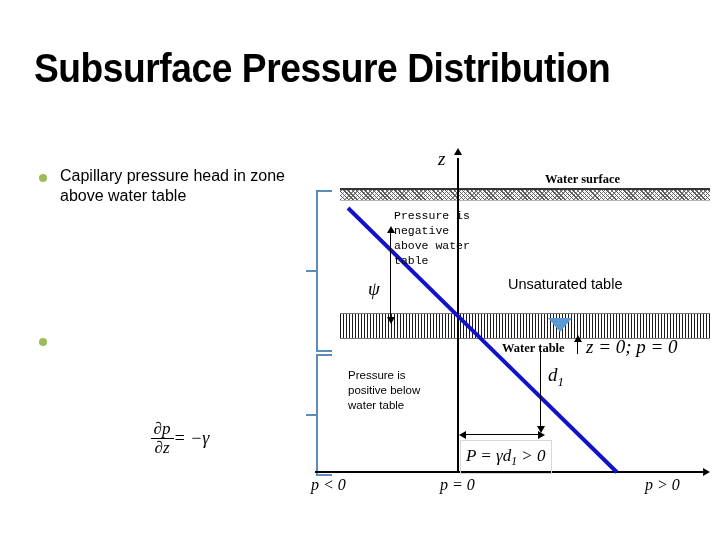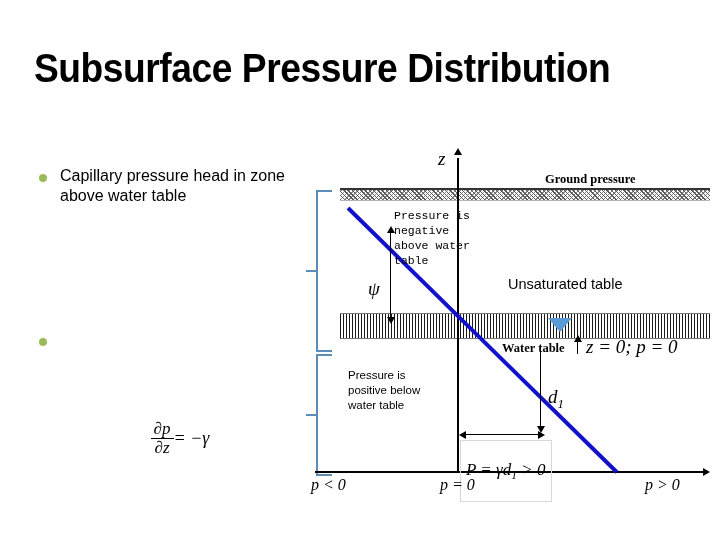--- a/index.html
+++ b/index.html
@@ -166,21 +166,21 @@
   .arrow-h { position: absolute; height: 1px; background: #000; }
   .ah-up, .ah-down, .ah-left, .ah-right { position: absolute; width: 0; height: 0; }
   .ah-up { border-left: 4px solid transparent; border-right: 4px solid transparent; border-bottom: 7px solid #000; }
   .ah-down { border-left: 4px solid transparent; border-right: 4px solid transparent; border-top: 7px solid #000; }
   .ah-left { border-top: 4px solid transparent; border-bottom: 4px solid transparent; border-right: 7px solid #000; }
   .ah-right { border-top: 4px solid transparent; border-bottom: 4px solid transparent; border-left: 7px solid #000; }
 
   .pbox {
     position: absolute;
     border: 1px solid #d8d8d8;
-    padding: 19px 5px;
+    padding: 5px 5px;
     background: transparent;
   }
 </style>
 </head>
 <body>
 
 <div id="slide">
 
   <div id="slide-title">Subsurface Pressure Distribution</div>
 
@@ -228,21 +228,21 @@
     <div class="wt-triangle" style="left:218px; top:178px;"></div>
 
     <div class="axis-line" style="left:127px; top:18px; width:2px; height:315px;"></div>
     <div class="ah-up" style="left:124px; top:8px;"></div>
 
     <div class="axis-line" style="left:-15px; top:331px; width:390px; height:2px;"></div>
     <div class="ah-right" style="left:373px; top:328px;"></div>
 
     <div class="diag-label lbl-math" style="left:108px; top:8px;">z</div>
 
-    <div class="diag-label lbl-serif-bold" style="left:215px; top:32px;">Ground pressure</div>
+    <div class="diag-label lbl-serif-bold" style="left:215px; top:32px;">Water surface</div>
 
     <div class="blue-line" style="left:18px; top:66px; width:377px;
          transform: rotate(44.5deg);"></div>
 
     <div class="diag-label lbl-sans-sm" style="left:64px; top:68px;font-family:Liberation Mono, monospace;">
       <span style="display:inline-block; width:86px; white-space:normal;">Pressure is negative above water table</span>
     </div>
 
     <div class="diag-label lbl-sans-md" style="left:178px; top:136px;">Unsaturated table</div>
 
@@ -258,21 +258,21 @@
 
     <div class="diag-label lbl-math" style="left:256px; top:196px;">z = 0; p = 0</div>
 
     <div class="diag-label lbl-sans-sm" style="left:18px; top:228px;">
       <span style="display:inline-block; width:82px; white-space:normal;">Pressure is positive below water table</span>
     </div>
 
 
     <div class="arrow-v" style="left:210px; top:205px; height:84px;"></div>
     <div class="ah-down" style="left:207px; top:286px;"></div>
-    <div class="diag-label lbl-math" style="left:218px; top:246px;text-align:right;"><span>d</span><sub>1</sub></div>
+    <div class="diag-label lbl-math" style="left:218px; top:224px;text-align:right;"><span>d</span><sub>1</sub></div>
 
     <div class="arrow-h" style="left:135px; top:294px; width:76px;"></div>
     <div class="ah-left" style="left:129px; top:291px;"></div>
     <div class="ah-right" style="left:208px; top:291px;"></div>
 
     <div class="pbox" style="left:130px; top:300px;">
       <span class="lbl-math-sm"><span>P = γd</span><sub>1</sub><span> &gt; 0</span></span>
     </div>
 
     <div class="diag-label lbl-math-axis" style="left:-19px; top:336px;">p &lt; 0</div>

